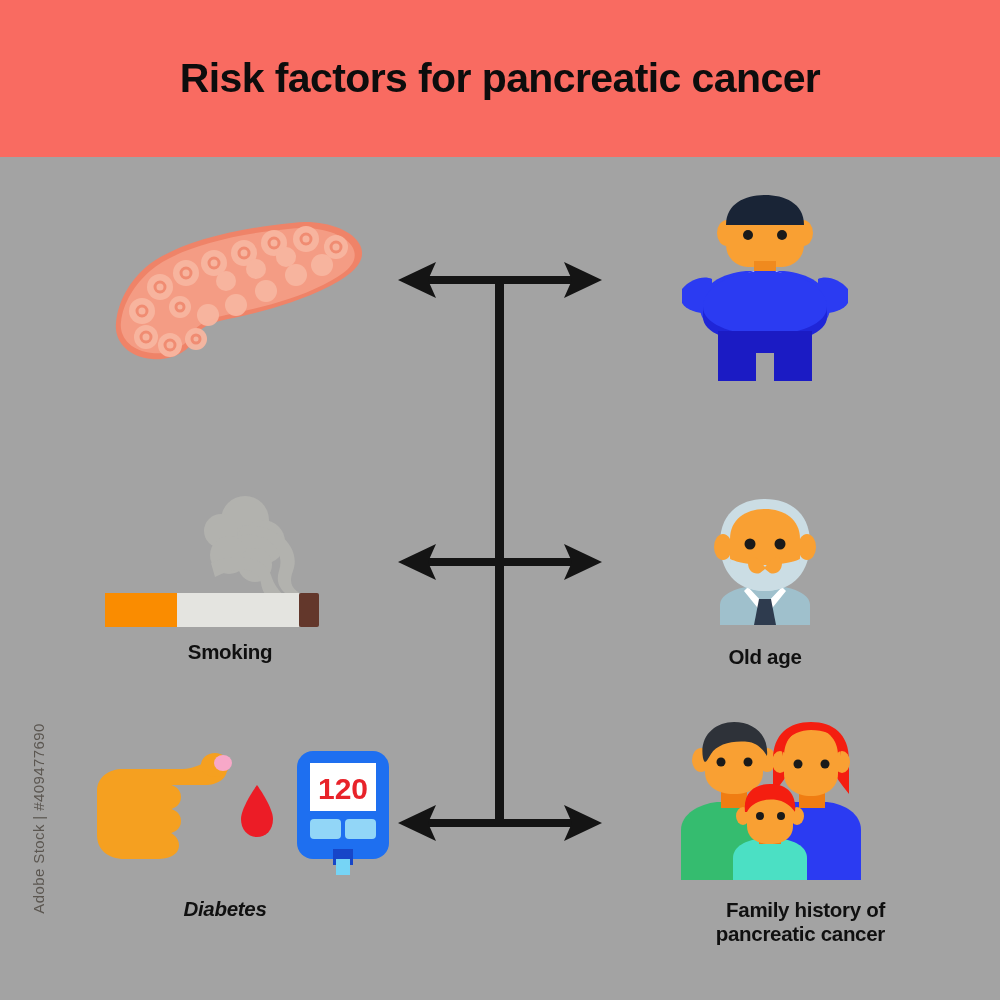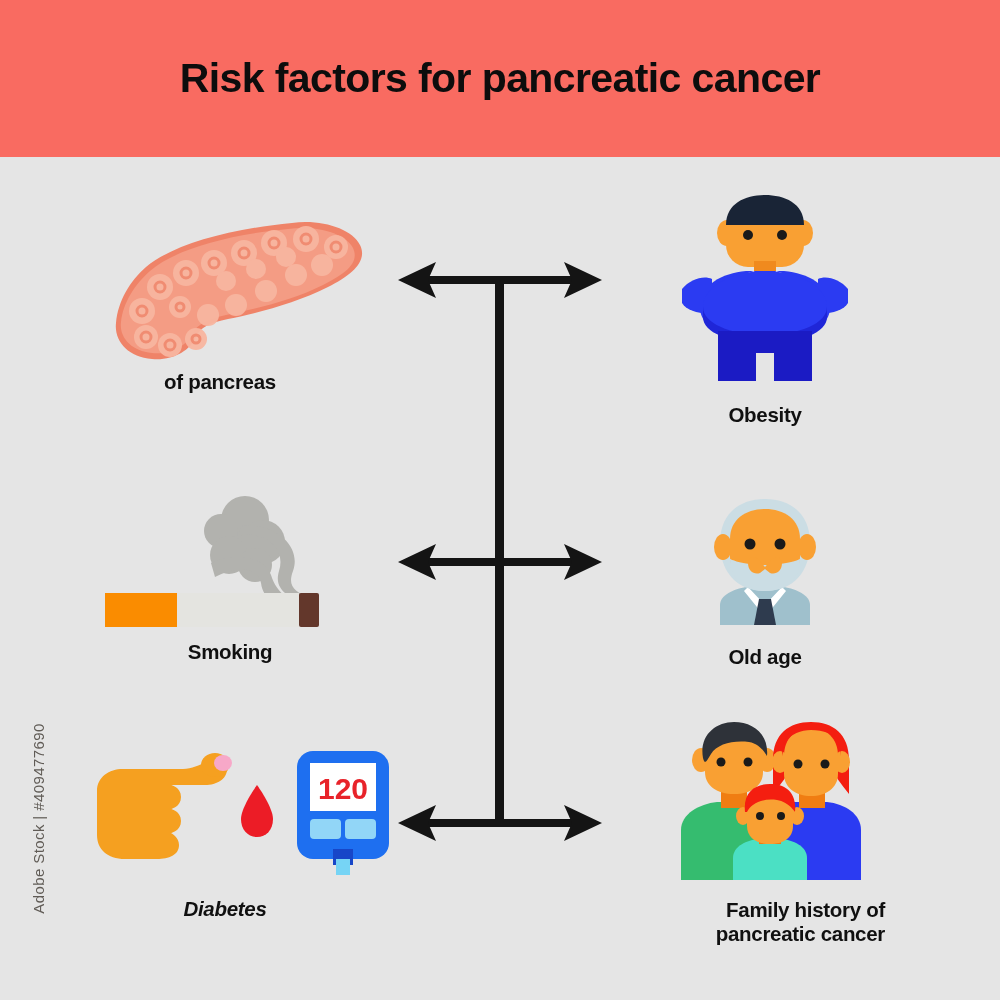--- a/index.html
+++ b/index.html
@@ -5,21 +5,21 @@
   * { margin:0; padding:0; box-sizing:border-box; }
   html, body {
     width:1000px; height:1000px;
     font-family:"Liberation Sans", sans-serif;
     background:#F7F0C8;
     overflow:hidden;
   }
   #infographic {
     position:relative;
     width:1000px; height:1000px;
-    background:#e5e5e5;
+    background:#a3a3a3;
   }
 
   
   #header-band {
     position:absolute; left:0; top:0;
     width:1000px; height:157px;
     background:#F96B61;
     display:flex; align-items:center; justify-content:center;
   }
   #header-title {
@@ -137,21 +137,20 @@
             <circle cx="82" cy="96" r="5"></circle>
             <circle cx="86" cy="122" r="5"></circle>
             <circle cx="110" cy="130" r="5"></circle>
             <circle cx="136" cy="124" r="4"></circle>
             <circle cx="120" cy="92" r="4"></circle>
           </g>
         </g>
       </svg>
     </div>
     <div class="cap">
-      <div>of pancreas</div>
     </div>
   </div>
 
   <div class="cell" id="cell-smoking">
     <div class="art">
       <svg width="250" height="145" viewBox="0 0 250 145">
         <g>
           <g fill="#B2B2AE">
             <circle cx="140" cy="25" r="24"></circle>
             <circle cx="116" cy="36" r="17"></circle>
@@ -236,23 +235,20 @@
 
           <path d="M94 76 L105 100 L116 76 L128 80 L105 118 L82 80 Z" fill="#FFFFFF"></path>
 
           <ellipse cx="105" cy="112" rx="62" ry="36" fill="#2B3BF2"></ellipse>
           <path d="M43 112 C43 128 70 140 105 140 C140 140 167 128 167 112
                    L167 122 C167 138 140 148 105 148 C70 148 43 138 43 122 Z" fill="#1F26D8"></path>
 
           <path d="M58 136 L152 136 L152 186 L114 186 L114 158 L96 158 L96 186 L58 186 Z" fill="#1B1BC4"></path>
         </g>
       </svg>
-    </div>
-    <div class="cap" style="margin-top:18px;">
-      <div>Obesity</div>
     </div>
   </div>
 
   <div class="cell" id="cell-oldage">
     <div class="art">
       <svg width="150" height="130" viewBox="0 0 150 130">
         <g>
 
           <path d="M30 130 L30 110 C30 100 44 94 56 92 L94 92
                    C106 94 120 100 120 110 L120 130 Z" fill="#9FC0CC"></path>

